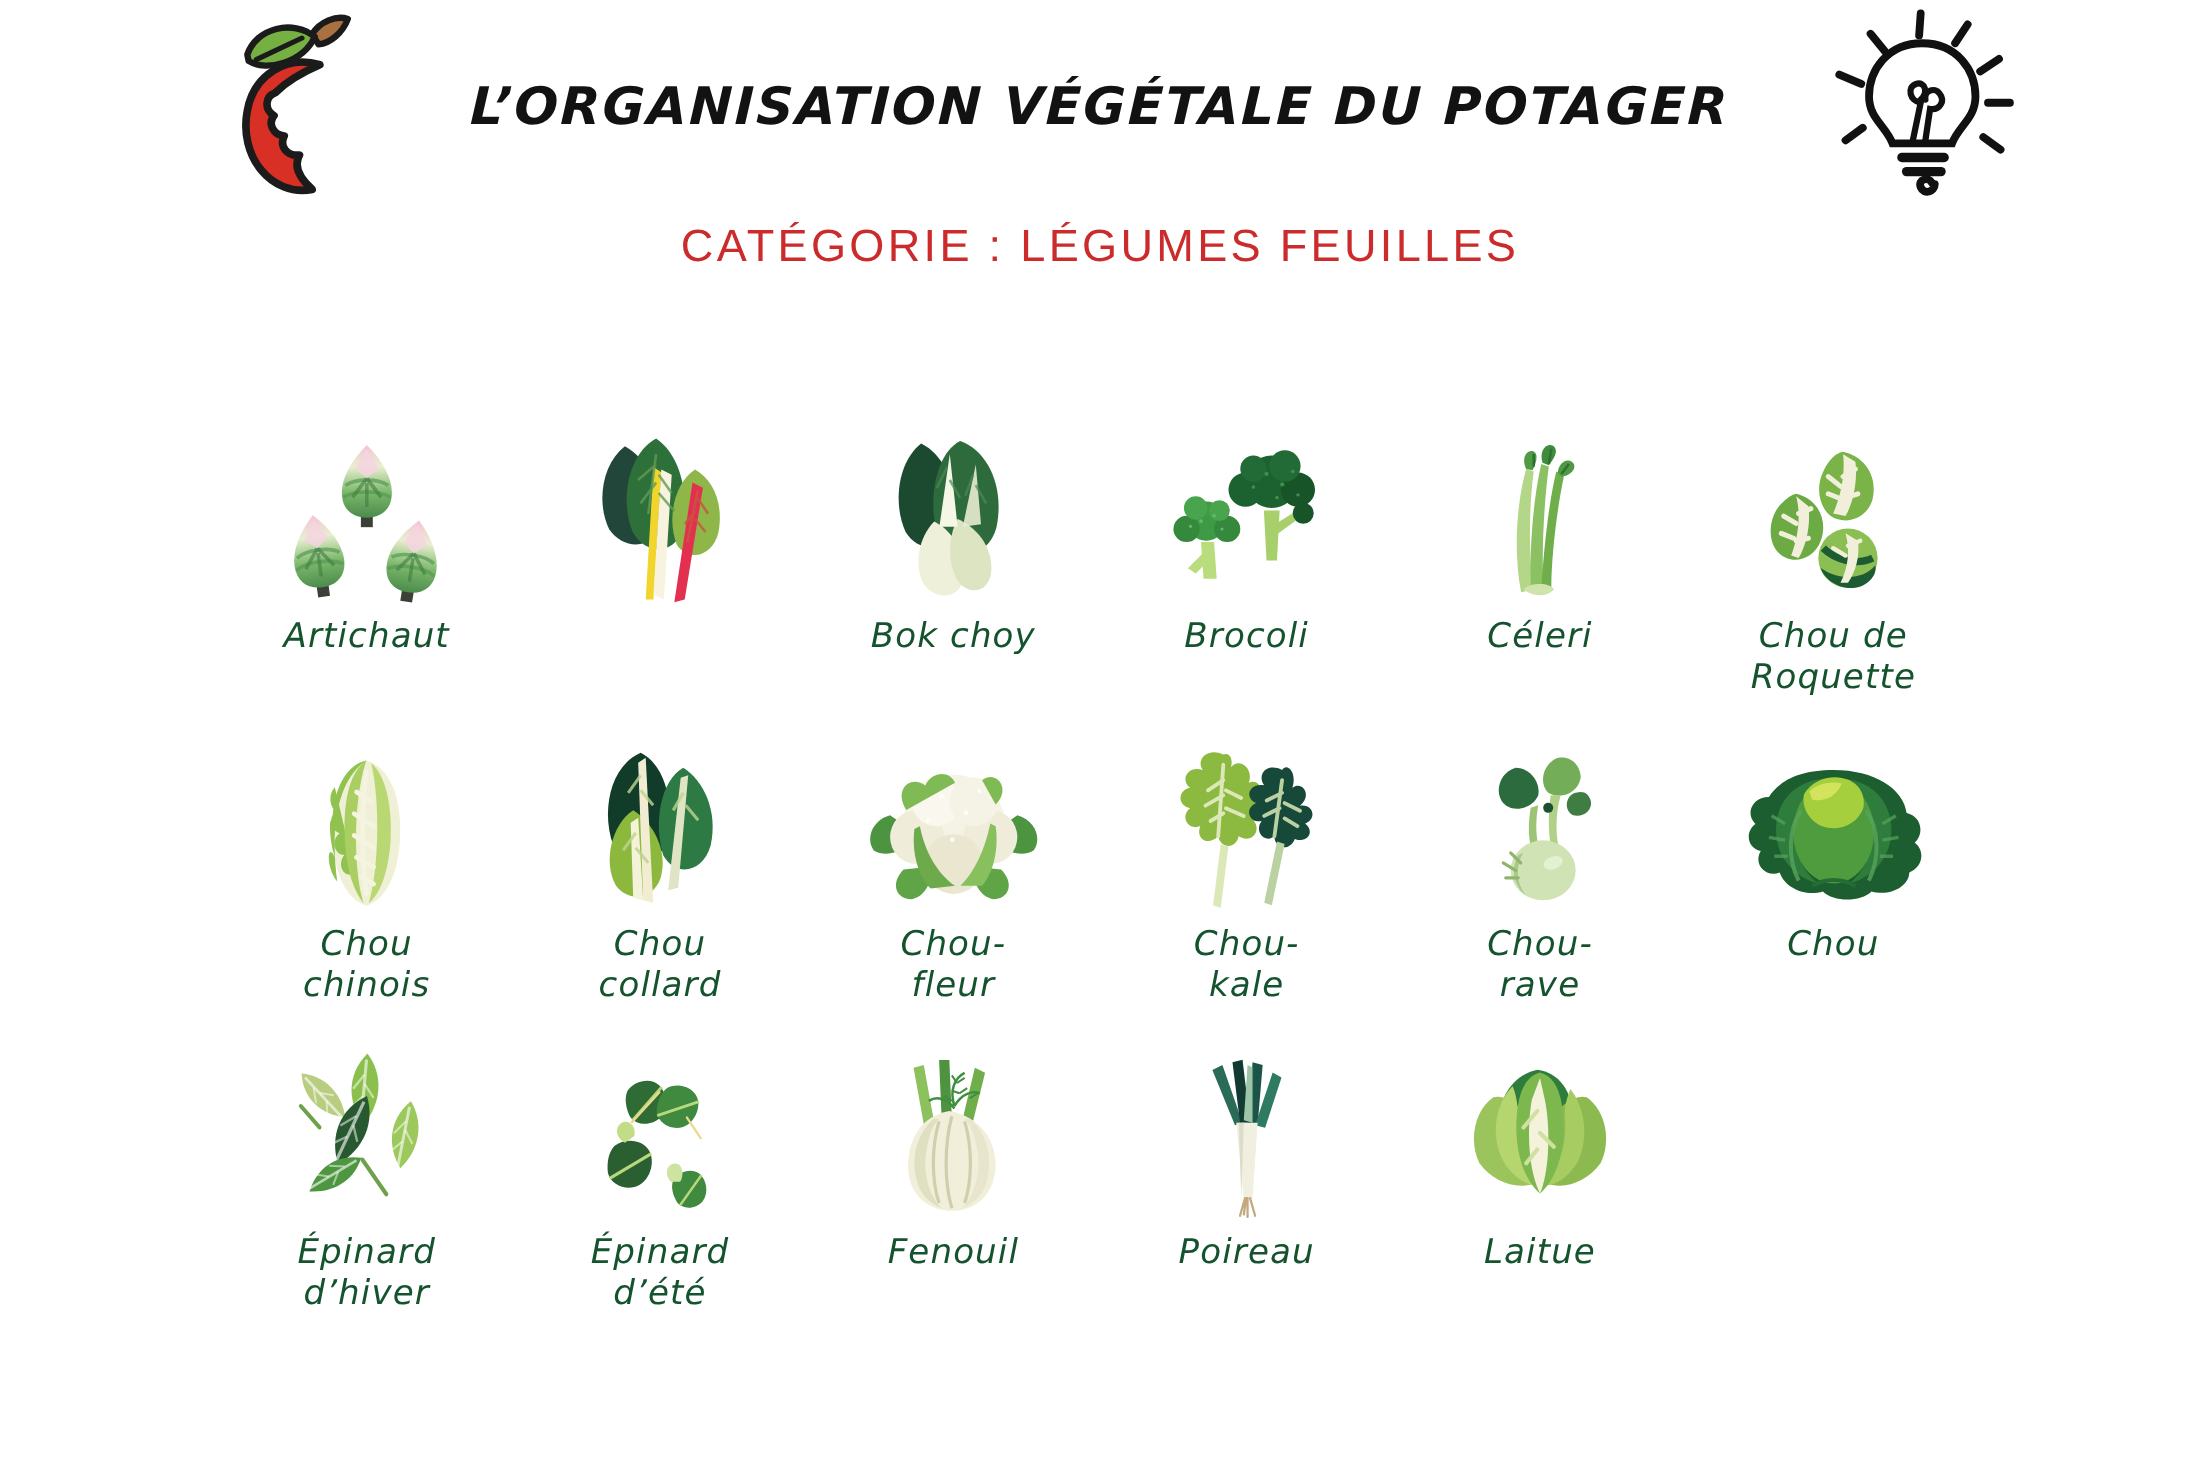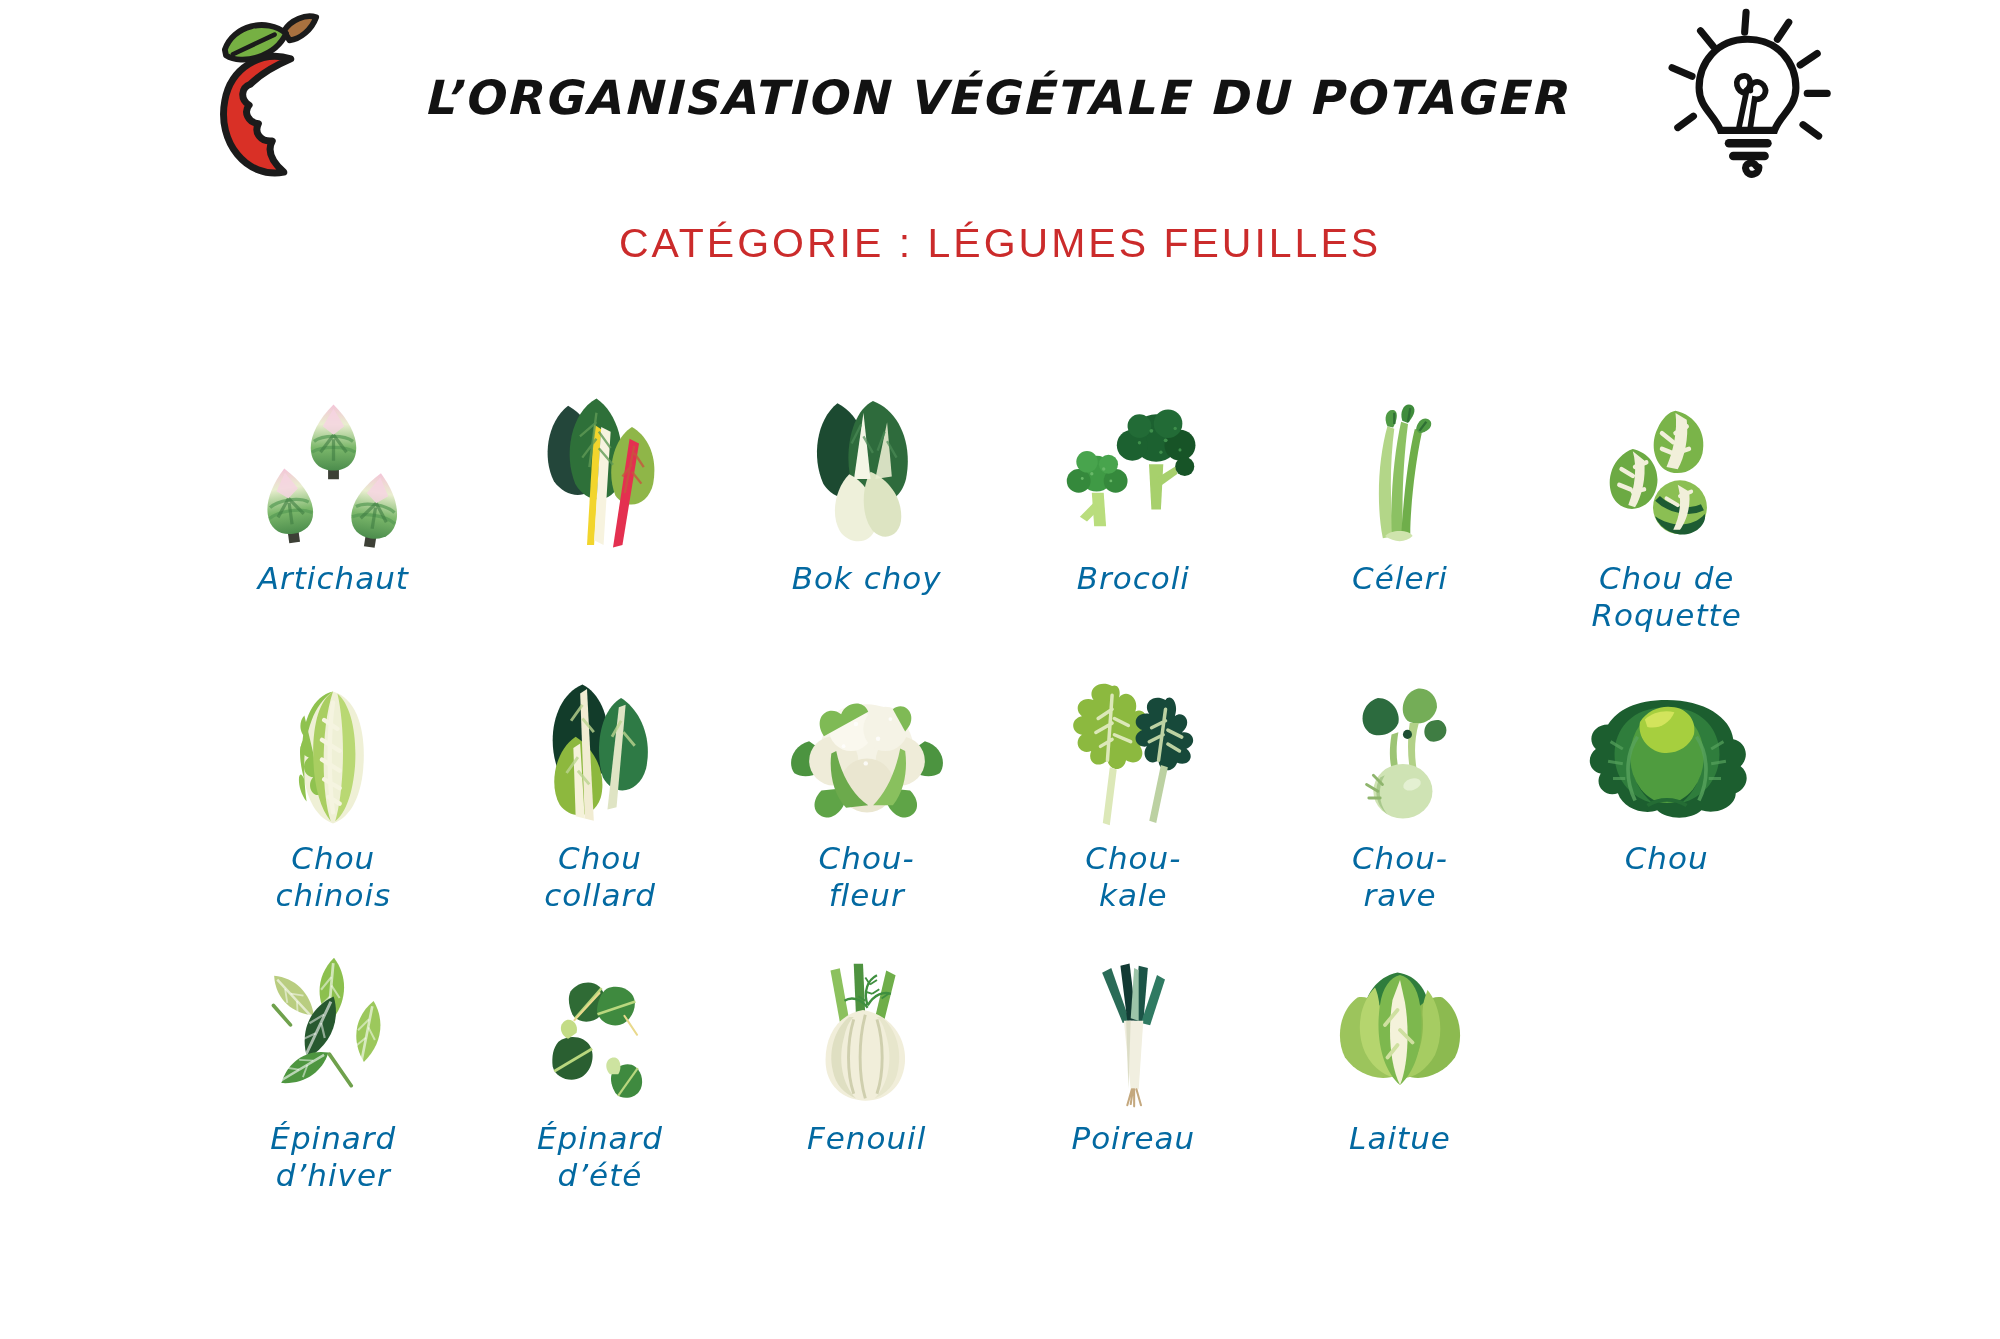--- a/index.html
+++ b/index.html
@@ -6,30 +6,30 @@
   body{width:2000px;height:1339px;position:relative;overflow:hidden;
        font-family:"Liberation Sans",sans-serif;}
 
   
   .logo{position:absolute;left:183px;top:8px;width:160px;height:185px;}
   .bulb{position:absolute;left:1655px;top:8px;width:185px;height:185px;}
   .title{position:absolute;left:0;top:70px;width:2000px;text-align:center;
          font-family:"DejaVu Sans",sans-serif;font-style:italic;font-weight:bold;
          font-size:47px;letter-spacing:2px;color:#121212;transform:skewX(-2deg);}
   .subtitle{position:absolute;left:0;top:200px;width:2000px;text-align:center;
-         font-size:41px;letter-spacing:3px;color:#cb2b2b;font-weight:normal;margin-top:20px;}
+         font-size:41px;letter-spacing:3px;color:#cb2b2b;font-weight:normal;}
 
   
   .grid{position:absolute;left:200px;top:372px;width:1600px;
         display:grid;grid-template-columns:repeat(6,1fr);}
   .cell{display:flex;flex-direction:column;align-items:center;}
   .illus{height:178px;display:flex;align-items:flex-end;justify-content:center;}
   .vlabel{min-height:92px;padding-top:10px;text-align:center;
           font-family:"DejaVu Sans",sans-serif;font-style:italic;
-          font-size:31px;line-height:1.2;color:#0369a1;white-space:pre-line;
+          font-size:31px;line-height:1.2;color:#14532d;white-space:pre-line;
           letter-spacing:1px;}
   svg{display:block;}
 </style>
 </head>
 <body>
 
 <div class="logo">
   <svg viewBox="0 0 120 160" width="160" height="185">
     <path d="M78 20 C84 10 97 5 106 8 C102 19 92 27 83 28 Z" fill="#a9713f" stroke="#1b1b1b" stroke-width="5" stroke-linejoin="round"></path>
     <path d="M27 36 C34 15 63 8 80 22 C71 42 42 50 28 41 Z" fill="#76b043" stroke="#1b1b1b" stroke-width="5" stroke-linejoin="round"></path>

